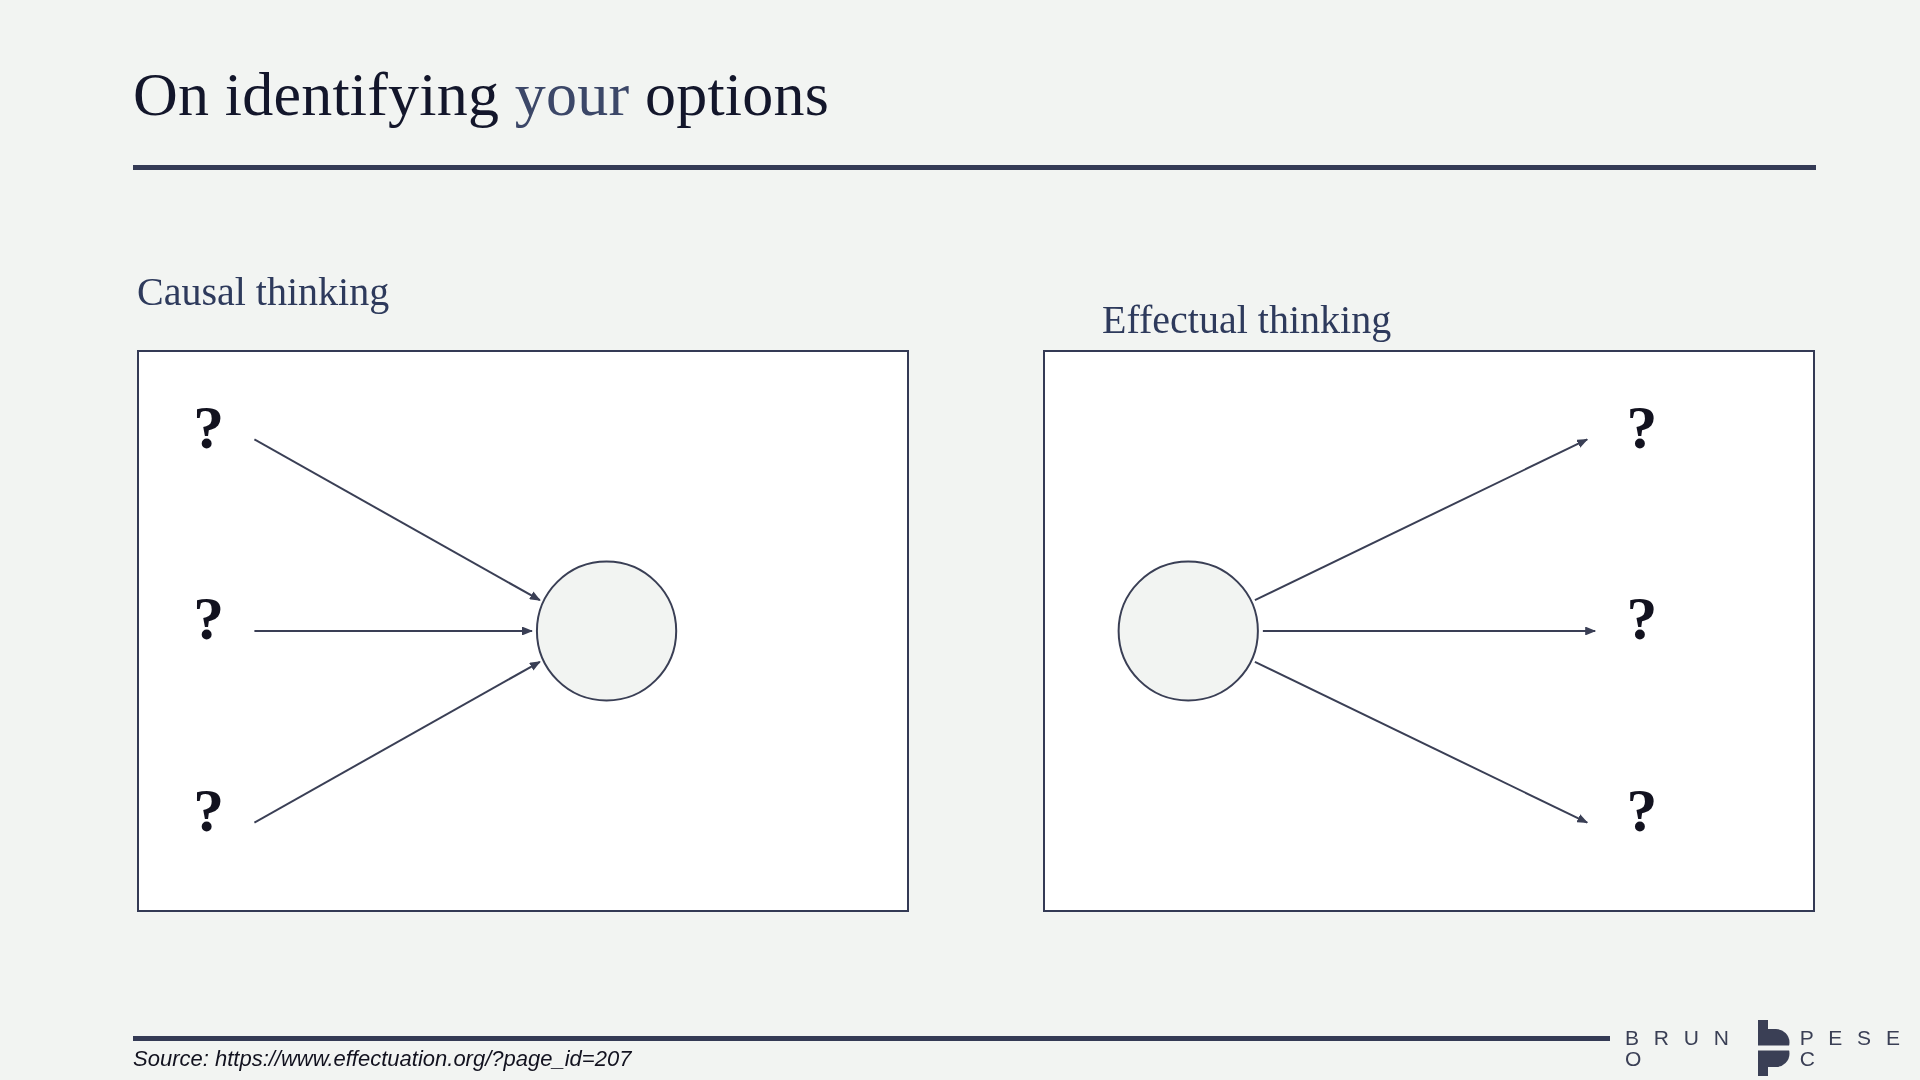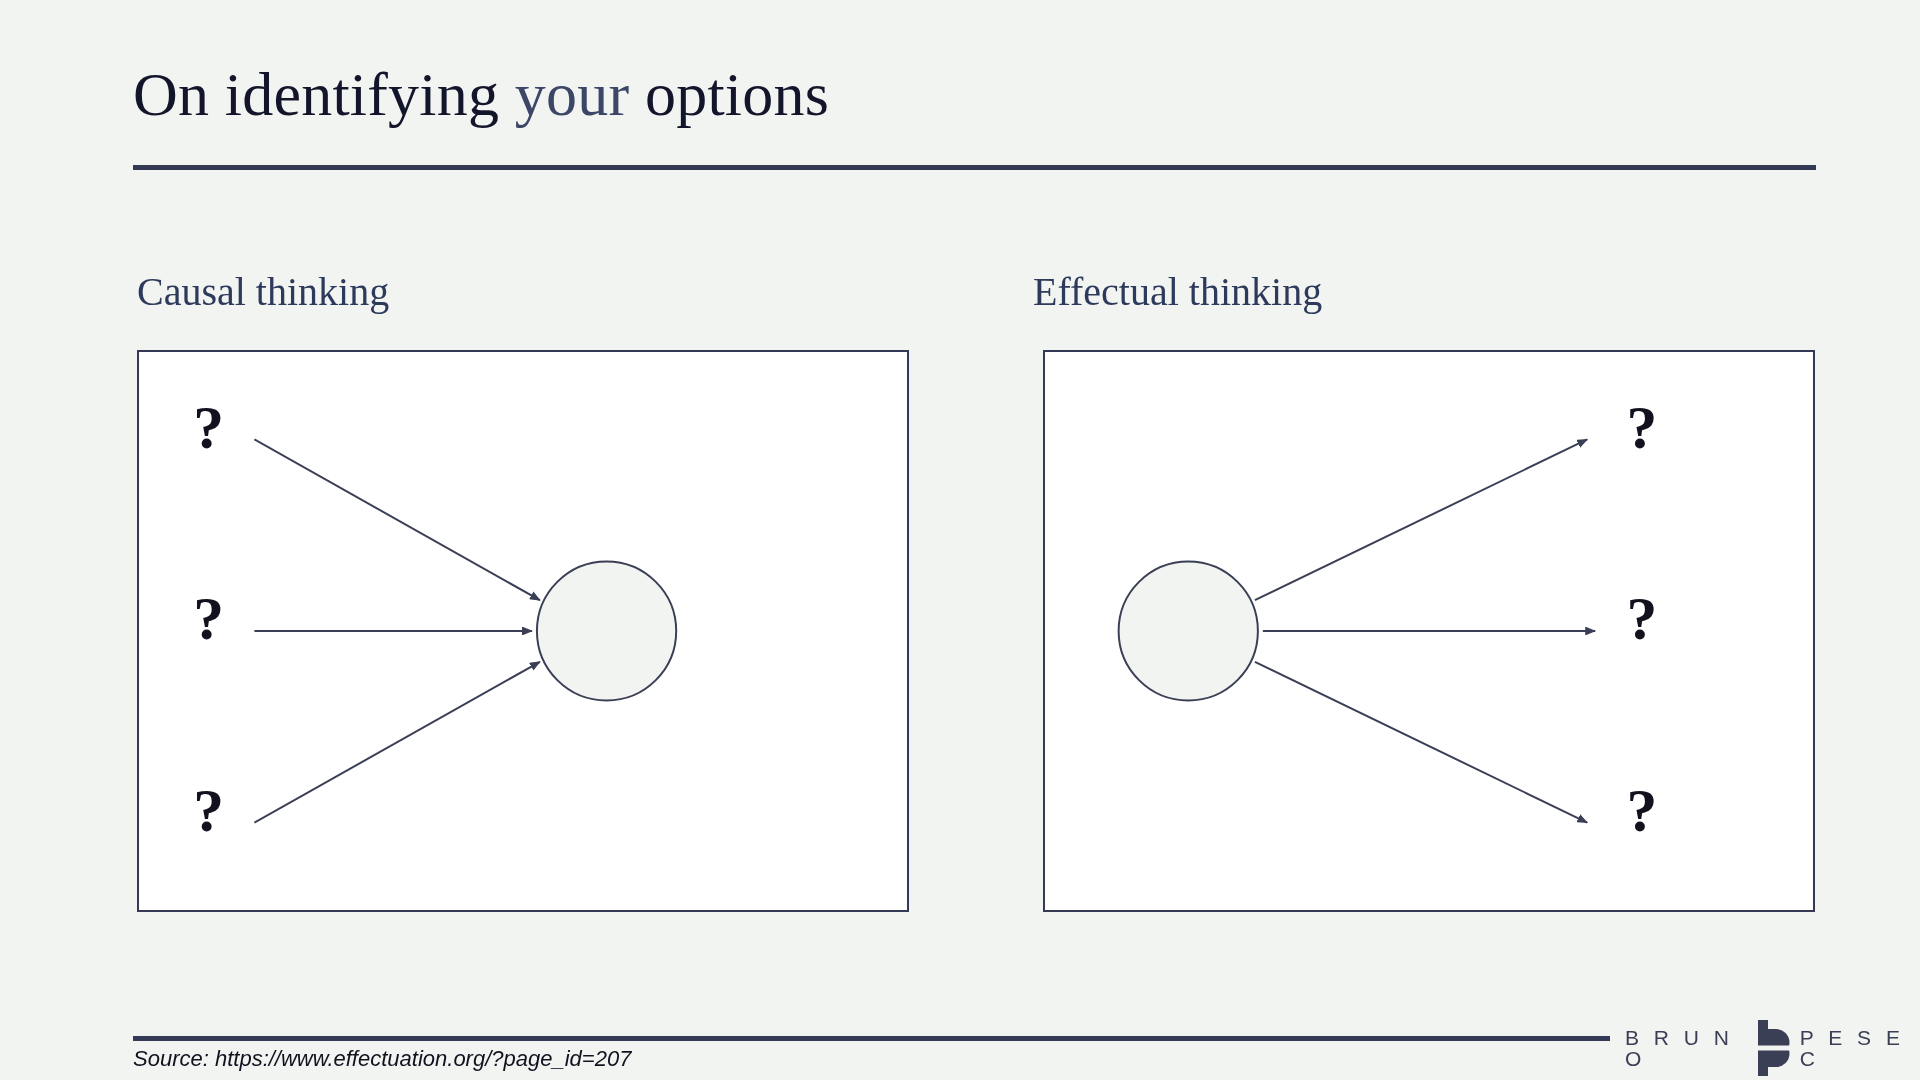--- a/index.html
+++ b/index.html
@@ -55,21 +55,21 @@
   .col-heading {
     position: absolute;
     top: 268px;
     font-family: "Liberation Serif", "DejaVu Serif", serif;
     font-size: 40px;
     color: #2e3a5c;
     text-align: left;
     white-space: nowrap;
   }
   .col-heading.left  { left: 137px; width: 772px; }
-  .col-heading.right { left: 1033px; width: 772px; }
+  .col-heading.right { left: 1102px; width: 772px; margin-top: 28px; }
 
   
   .panel {
     position: absolute;
     top: 350px;
     width: 772px;
     height: 562px;
     background: #ffffff;
     border: 2px solid #343a55;
     box-sizing: border-box;

